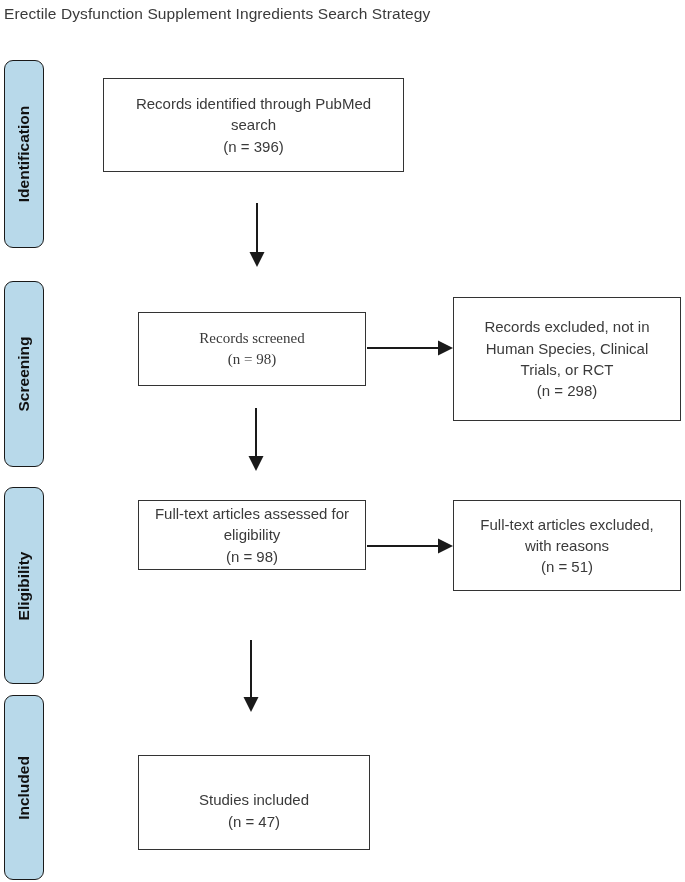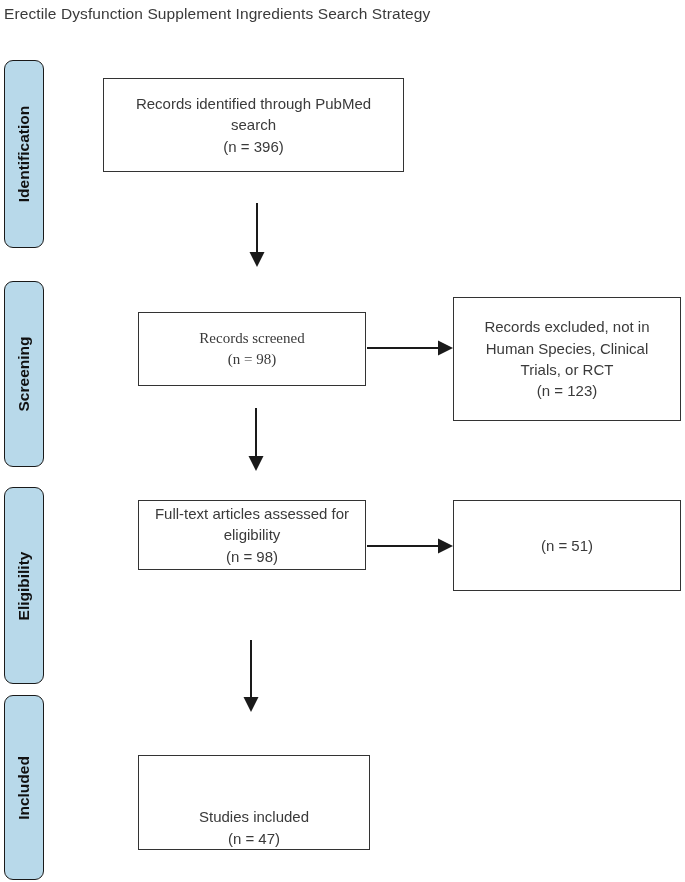--- a/index.html
+++ b/index.html
@@ -45,21 +45,21 @@
     background:#fff;
     border:1.7px solid var(--box-border);
     box-sizing:border-box;
     display:flex;flex-direction:column;
     align-items:center;justify-content:center;
     text-align:center;
     color:var(--text);
     font-size:15px;line-height:1.42;
   }
   .fbox .t{display:block;}
-  .fbox.top-biased{justify-content:flex-end;padding-top:16px;}
+  .fbox.top-biased{justify-content:center;padding-top:16px;}
   .pad-sm{padding-left:14px;padding-right:14px;}
   .pad-lg{padding-left:20px;padding-right:20px;}
   svg.arrows{
     position:absolute;left:0;top:0;
     pointer-events:none;
   }
 </style>
 </head>
 <body>
 
@@ -85,29 +85,30 @@
     <span class="t">(n = 396)</span>
   </div>
 
   <div class="fbox pad-sm" style="left:138px;top:312px;width:228px;height:74px;font-family:Liberation Serif, serif;">
     <span class="t">Records screened</span>
     <span class="t">(n = 98)</span>
   </div>
 
   <div class="fbox pad-sm" style="left:453px;top:297px;width:228px;height:124px;">
     <span class="t">Records excluded, not in Human Species, Clinical Trials, or RCT</span>
-    <span class="t">(n = 123)</span>
+    <span class="t">(n = 298)</span>
   </div>
 
   <div class="fbox pad-sm" style="left:138px;top:500px;width:228px;height:70px;">
     <span class="t">Full-text articles assessed for eligibility</span>
     <span class="t">(n = 98)</span>
   </div>
 
   <div class="fbox pad-sm" style="left:453px;top:500px;width:228px;height:91px;">
+    <span class="t">Full-text articles excluded, with reasons</span>
     <span class="t">(n = 51)</span>
   </div>
 
   <div class="fbox pad-sm top-biased" style="left:138px;top:755px;width:232px;height:95px;">
     <span class="t">Studies included</span>
     <span class="t">(n = 47)</span>
   </div>
 
   <svg class="arrows" width="685" height="882" viewBox="0 0 685 882">
     <g stroke="#1a1a1a" stroke-width="2" fill="#1a1a1a">

